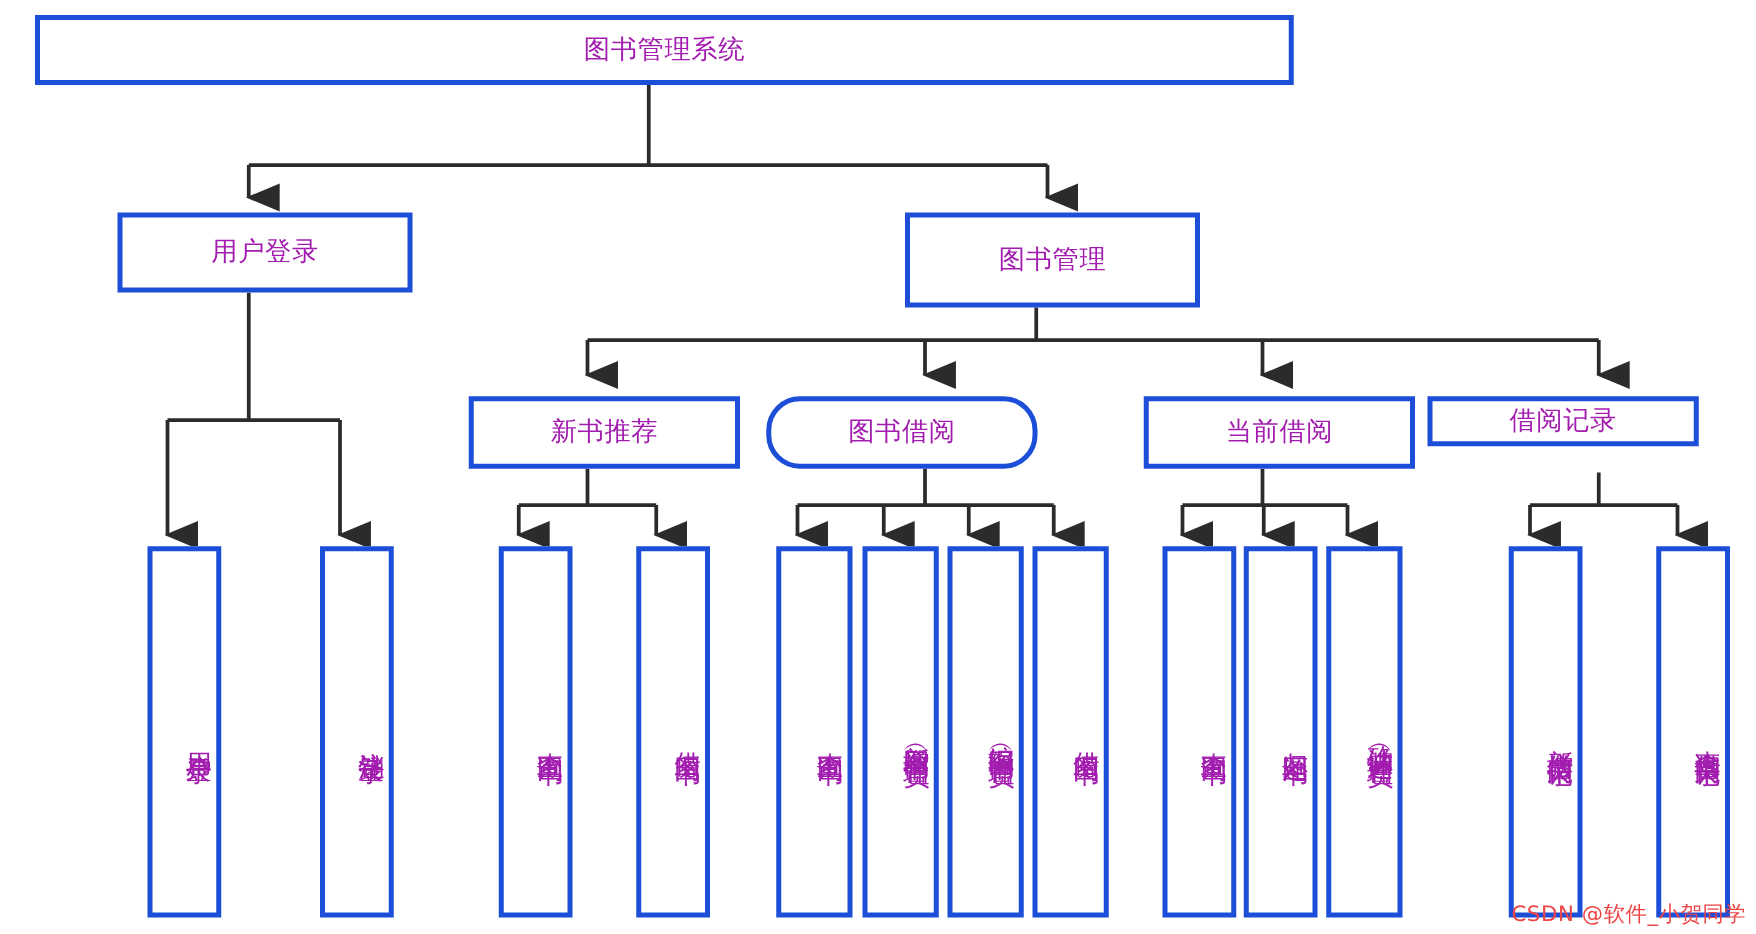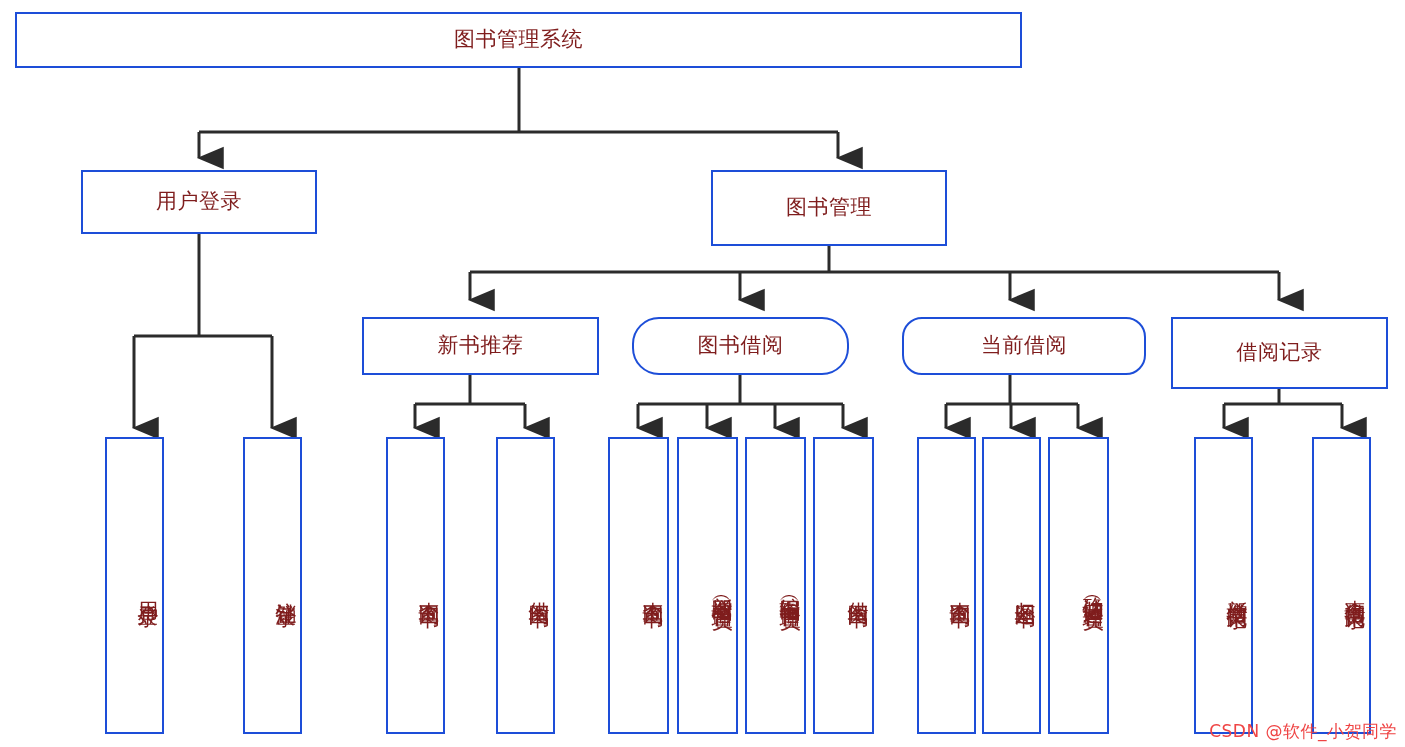--- a/index.html
+++ b/index.html
@@ -20,26 +20,27 @@
   svg#wires {
     position: absolute;
     left: 0;
     top: 0;
     width: 1405px;
     height: 747px;
   }
   .node {
     position: absolute;
     box-sizing: border-box;
-    border: 2px solid #1d4ed8;
+    border: 4px solid #1d4ed8;
     background: #ffffff;
     display: flex;
     align-items: center;
     justify-content: center;
-    color: #7f1d1d;
+    color: #a21caf;
+    margin-left: 13px;
   }
   .node.horizontal {
     font-size: 21px;
     letter-spacing: 0.5px;
     line-height: 1.2;
   }
   .node.vertical {
     writing-mode: vertical-rl;
     text-orientation: upright;
     font-size: 21px;
@@ -121,30 +122,30 @@
     <span class="label">图书管理系统</span>
   </div>
 
   <div class="node horizontal" style="left:81px; top:170px; width:236px; height:64px;">
     <span class="label">用户登录</span>
   </div>
   <div class="node horizontal" style="left:711px; top:170px; width:236px; height:76px;">
     <span class="label">图书管理</span>
   </div>
 
-  <div class="node horizontal" style="left:362px; top:317px; width:237px; height:58px;">
+  <div class="node horizontal" style="left:362px; top:317px; width:217px; height:58px;">
     <span class="label">新书推荐</span>
   </div>
-  <div class="node horizontal" style="left:632px; top:317px; width:217px; height:58px;border-radius:27px;">
+  <div class="node horizontal" style="left:600px; top:317px; width:217px; height:58px;border-radius:27px;">
     <span class="label">图书借阅</span>
   </div>
-  <div class="node horizontal" style="left:902px; top:317px; width:244px; height:58px;border-radius:20px;">
+  <div class="node horizontal" style="left:902px; top:317px; width:217px; height:58px;">
     <span class="label">当前借阅</span>
   </div>
-  <div class="node horizontal" style="left:1171px; top:317px; width:217px; height:72px;">
+  <div class="node horizontal" style="left:1129px; top:317px; width:217px; height:40px;">
     <span class="label">借阅记录</span>
   </div>
 
   <div class="node vertical" style="left:105px; top:437px; width:59px; height:297px;">
     <span class="label">用户登录</span>
   </div>
   <div class="node vertical" style="left:243px; top:437px; width:59px; height:297px;">
     <span class="label">注销登录</span>
   </div>
 

